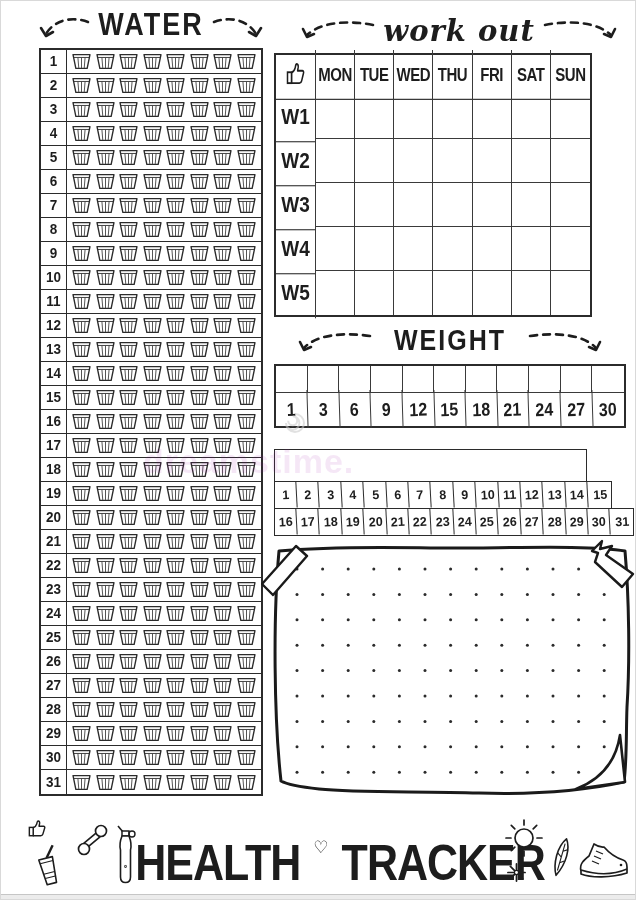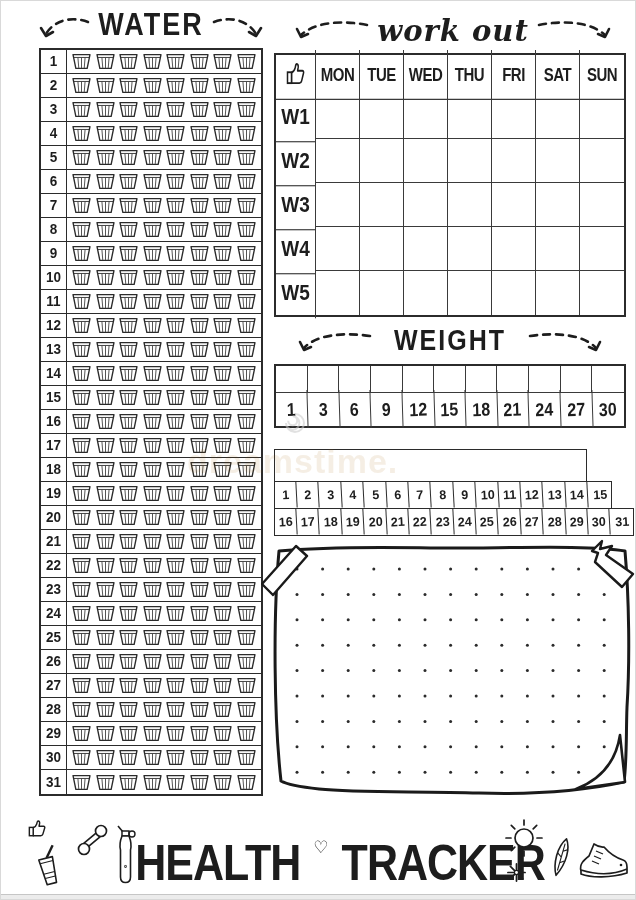--- a/index.html
+++ b/index.html
@@ -5,42 +5,42 @@
   html,body{margin:0;padding:0;background:#fff;}
   .page{position:relative;width:636px;height:900px;background:#fff;overflow:hidden;
         border:1px solid #d9d9d9;box-sizing:border-box;
         font-family:"Liberation Sans","DejaVu Sans",sans-serif;color:#1d1d1d;}
 
   
   .title{position:absolute;display:flex;align-items:flex-start;justify-content:center;gap:6px;}
   .hand{font-weight:bold;transform:scaleY(1.18);letter-spacing:2px;white-space:nowrap;}
   .water-title{left:38px;top:8px;width:224px;}
   .water-title .hand{font-size:27px;}
-  .workout-title{left:278px;top:12px;width:348px;}
+  .workout-title{left:284px;top:12px;width:348px;}
   .workout-title .hand{font-family:"DejaVu Serif","Liberation Serif",serif;font-style:italic;
                        font-size:29px;letter-spacing:1px;transform:scaleY(1.05);}
   .weight-title{left:288px;top:324px;width:322px;gap:20px;}
   .weight-title .hand{font-size:25px;}
   .arr{width:58px;height:30px;flex:0 0 auto;margin-top:4px;}
   .arr.long{width:84px;}
   .dash{fill:none;stroke:#1d1d1d;stroke-width:2.6;stroke-dasharray:7 6;stroke-linecap:round;}
   .head{fill:none;stroke:#1d1d1d;stroke-width:2.6;stroke-linejoin:round;stroke-linecap:round;}
 
   
   .water-table{position:absolute;left:38px;top:47px;width:224px;border:2px solid #2b2b2b;
                box-sizing:border-box;background:#fff;}
   .water-row{display:flex;height:24px;border-bottom:1.2px solid #2b2b2b;box-sizing:border-box;align-items:stretch;}
   .water-row:last-child{border-bottom:none;}
   .water-num{width:25px;flex:0 0 auto;border-right:1.4px solid #2b2b2b;display:flex;align-items:center;
              justify-content:center;font-size:13.5px;font-weight:bold;transform:scaleY(1.1);}
   .water-cups{flex:1;display:flex;align-items:center;justify-content:space-between;padding:0 4px;}
   .cup{width:21px;height:19px;display:block;}
 
   
-  .workout-table{position:absolute;left:273px;top:52px;width:352px;border:2px solid #2b2b2b;
+  .workout-table{position:absolute;left:273px;top:52px;width:318px;border:2px solid #2b2b2b;
                  box-sizing:border-box;display:grid;grid-template-columns:40px repeat(7,1fr);
                  grid-template-rows:40px repeat(5,44px);background:#fff;}
   .workout-table>div{border-right:1.2px solid #3a3a3a;border-bottom:1.2px solid #3a3a3a;
                      display:flex;align-items:center;justify-content:center;box-sizing:border-box;}
   .workout-table>div:nth-child(8n){border-right:none;}
   .workout-table>div:nth-child(n+41){border-bottom:none;}
   .wo-hdr{font-weight:bold;font-size:15px;letter-spacing:-0.5px;transform:scaleY(1.25);}
   .wo-wlab{font-weight:bold;font-size:19px;transform:scaleY(1.15);}
   .thumb{width:24px;height:24px;}
 
@@ -72,21 +72,21 @@
   
   .footer-title{position:absolute;left:0;right:0;top:836px;text-align:center;white-space:nowrap;margin-left:44px;}
   .footer-word{font-size:43px;font-weight:bold;letter-spacing:-1px;display:inline-block;
                transform:scaleY(1.18);}
   .footer-heart{font-size:17px;font-weight:bold;display:inline-block;margin:0 13px;
                 vertical-align:24px;}
   .doodle{position:absolute;}
 
   
   .watermark{position:absolute;left:142px;top:441px;width:260px;font-weight:bold;font-size:34px;
-             letter-spacing:1px;color:#a16207;opacity:0.10;pointer-events:none;z-index:5;margin-left:44px;}
+             letter-spacing:1px;color:#a21caf;opacity:0.10;pointer-events:none;z-index:5;}
   .wm-spiral{position:absolute;left:280px;top:408px;width:28px;height:28px;opacity:0.55;z-index:5;}
   .bottom-strip{position:absolute;left:0;right:0;top:893px;height:7px;background:#ececec;
                 border-top:1px solid #c6c6c6;}
 </style>
 </head>
 <body>
 
 <div class="page">
 
   <div class="watermark">dreamstime.</div>

